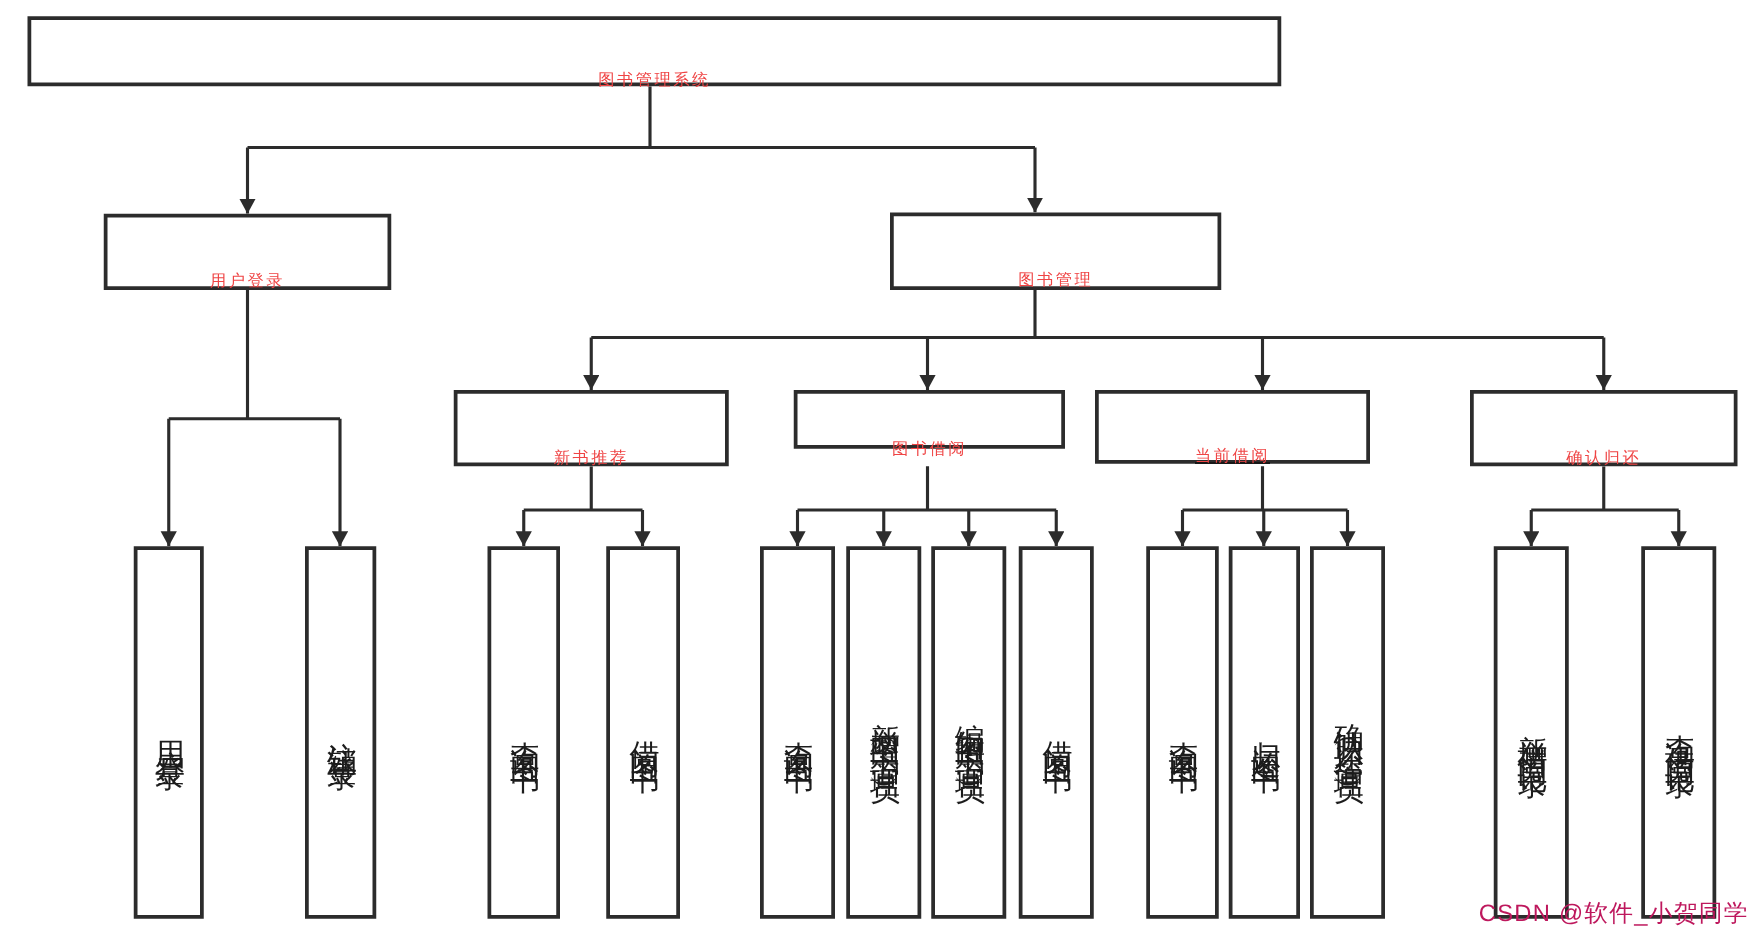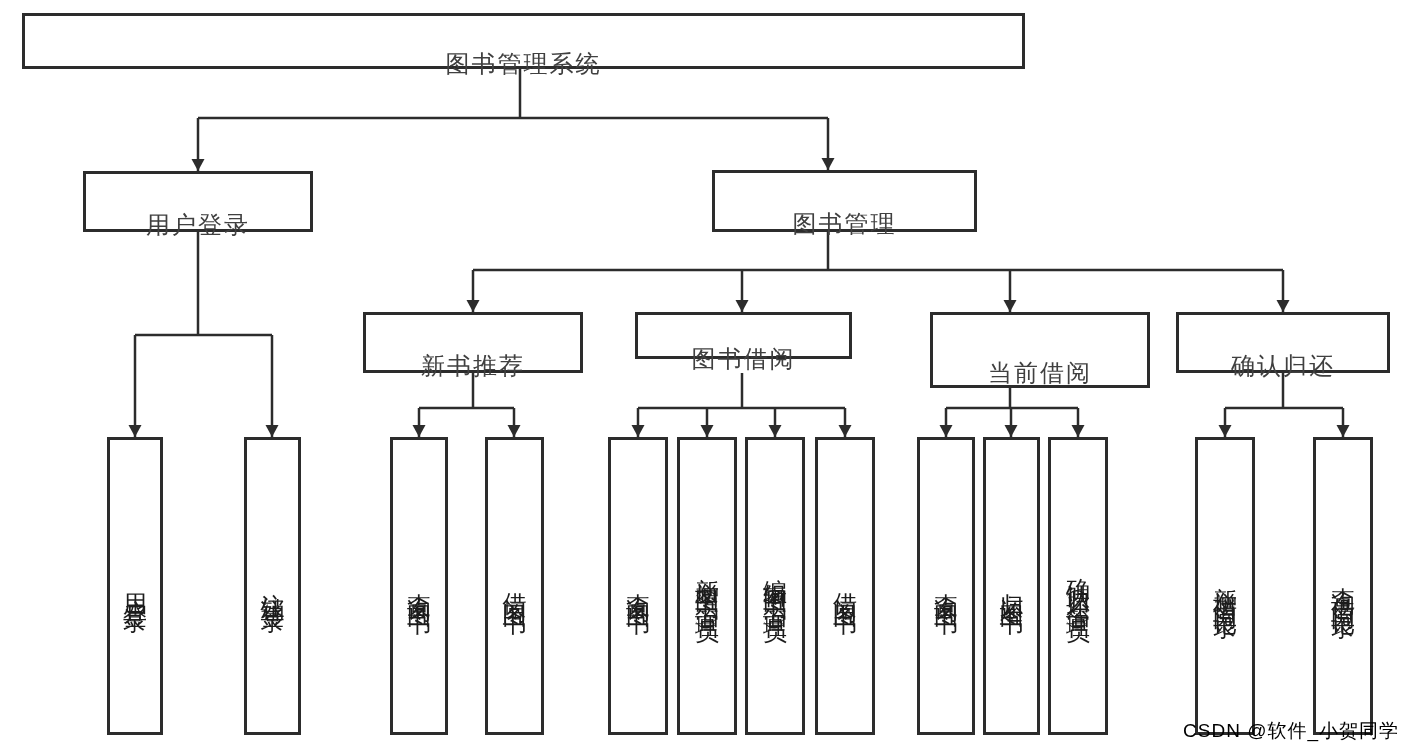--- a/index.html
+++ b/index.html
@@ -21,41 +21,41 @@
     position: absolute;
     box-sizing: border-box;
     background: #ffffff;
     border: 3px solid #2c2c2c;
     display: flex;
     align-items: center;
     justify-content: center;
     z-index: 1;
   }
   .hbox span {
-    font-size: 24px;
-    color: #404040;
+    font-size: 13px;
+    color: #ef4444;
     letter-spacing: 2px;
     white-space: nowrap;
     margin-top: 46px;
   }
   .vbox span {
     writing-mode: vertical-rl;
     text-orientation: mixed;
     font-size: 24px;
     color: #1c1c1c;
     letter-spacing: 6px;
     line-height: 1;
   }
   .watermark {
     position: absolute;
     right: 6px;
     bottom: 3px;
     font-size: 19px;
     letter-spacing: 1px;
-    color: #000000;
+    color: #be185d;
     z-index: 3;
     white-space: nowrap;
   }
 </style>
 </head>
 <body>
 
 <div class="stage">
 
   <svg class="wires" viewBox="0 0 1405 747" xmlns="http://www.w3.org/2000/svg">
@@ -111,21 +111,21 @@
   <div class="box hbox" style="left:712px; top:170px; width:265px; height:62px;">
     <span>图书管理</span>
   </div>
 
   <div class="box hbox" style="left:363px; top:312px; width:220px; height:61px;">
     <span>新书推荐</span>
   </div>
   <div class="box hbox" style="left:635px; top:312px; width:217px; height:47px;">
     <span>图书借阅</span>
   </div>
-  <div class="box hbox" style="left:930px; top:312px; width:220px; height:76px;">
+  <div class="box hbox" style="left:876px; top:312px; width:220px; height:59px;text-decoration:underline;">
     <span>当前借阅</span>
   </div>
   <div class="box hbox" style="left:1176px; top:312px; width:214px; height:61px;">
     <span>确认归还</span>
   </div>
 
   <div class="box vbox" style="left:107px; top:437px; width:56px; height:298px;">
     <span>用户登录</span>
   </div>
   <div class="box vbox" style="left:244px; top:437px; width:57px; height:298px;">

